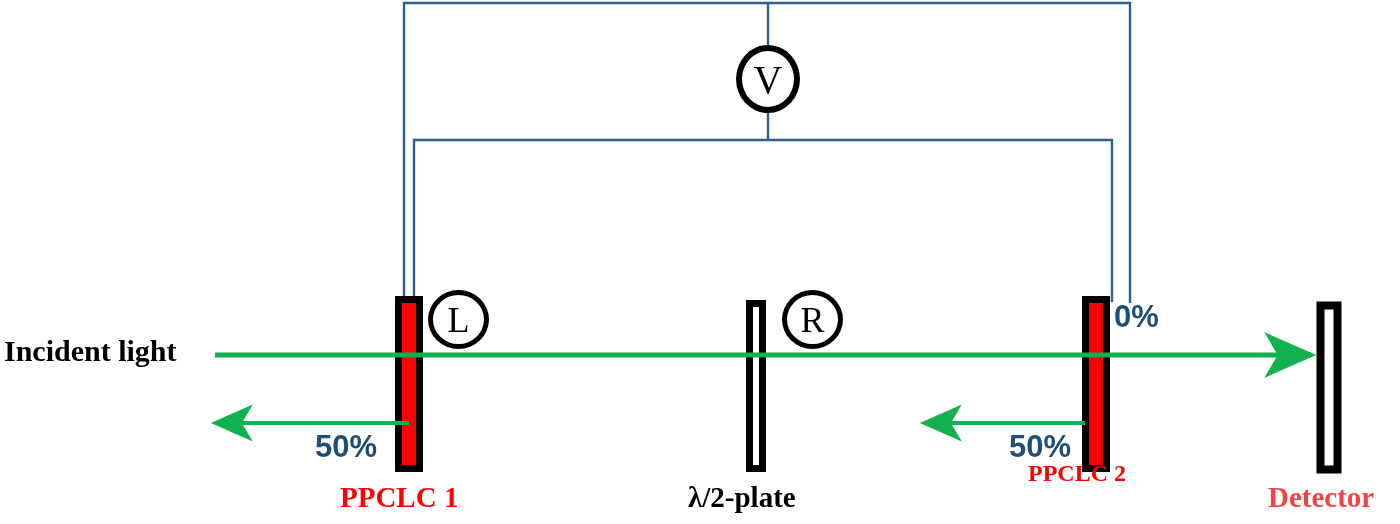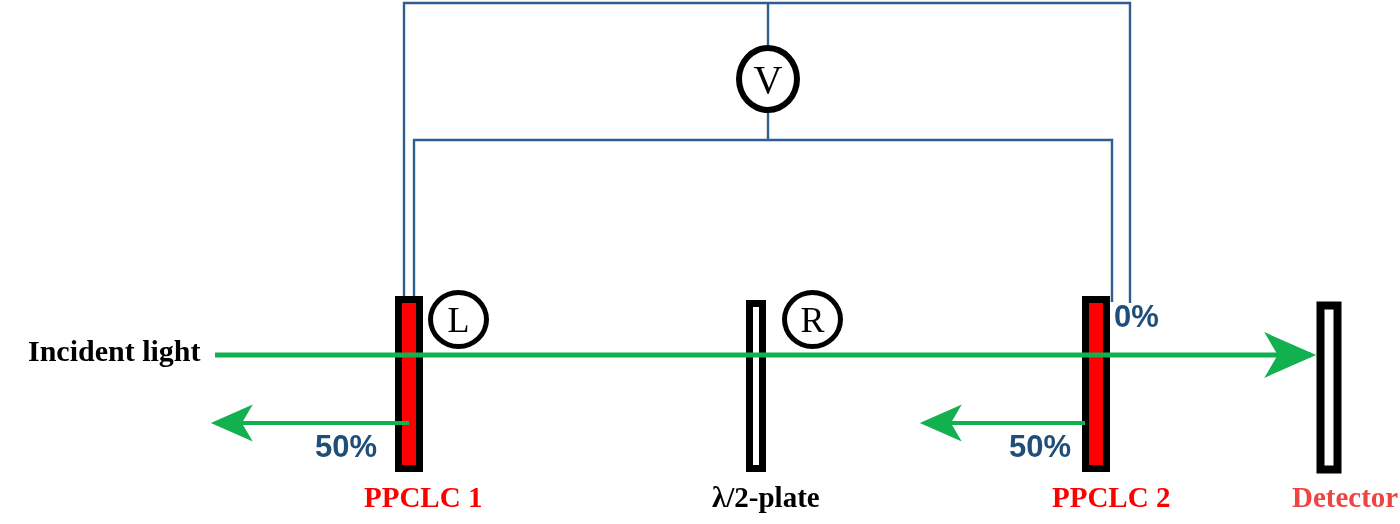--- a/index.html
+++ b/index.html
@@ -25,21 +25,20 @@
   }
   .lbl {
     position: absolute;
     white-space: nowrap;
     line-height: 1;
     -webkit-font-smoothing: antialiased;
   }
   .lbl-serif-bold {
     font-family: "Liberation Serif", serif;
     font-weight: bold;
-    margin-left: 24px;
   }
   .lbl-sans-bold {
     font-family: "Liberation Sans", sans-serif;
     font-weight: bold;
   }
   .circle-badge {
     position: absolute;
     display: flex;
     align-items: center;
     justify-content: center;
@@ -119,17 +118,17 @@
   <div class="lbl lbl-sans-bold" style="left:315px; top:431px; font-size:31px; color:#1F4E79;">50%</div>
 
   <div class="lbl lbl-sans-bold" style="left:1114px; top:301px; font-size:31px; color:#1F4E79;">0%</div>
 
   <div class="lbl lbl-sans-bold" style="left:1009px; top:431px; font-size:31px; color:#1F4E79;">50%</div>
 
   <div class="lbl lbl-serif-bold" style="left:340px; top:483px; font-size:29px; color:#FF0000;text-align:right;">PPCLC 1</div>
 
   <div class="lbl lbl-serif-bold" style="left:688px; top:483px; font-size:29px; color:#000000;text-align:center;">λ/2-plate</div>
 
-  <div class="lbl lbl-serif-bold" style="left:1028px; top:483px; font-size:29px; color:#FF0000;">PPCLC 2</div>
+  <div class="lbl lbl-serif-bold" style="left:1028px; top:461px; font-size:24px; color:#FF0000;">PPCLC 2</div>
 
   <div class="lbl lbl-serif-bold" style="left:1268px; top:483px; font-size:29px; color:#ef4444;">Detector</div>
 
 </div>
 
 </body></html>

